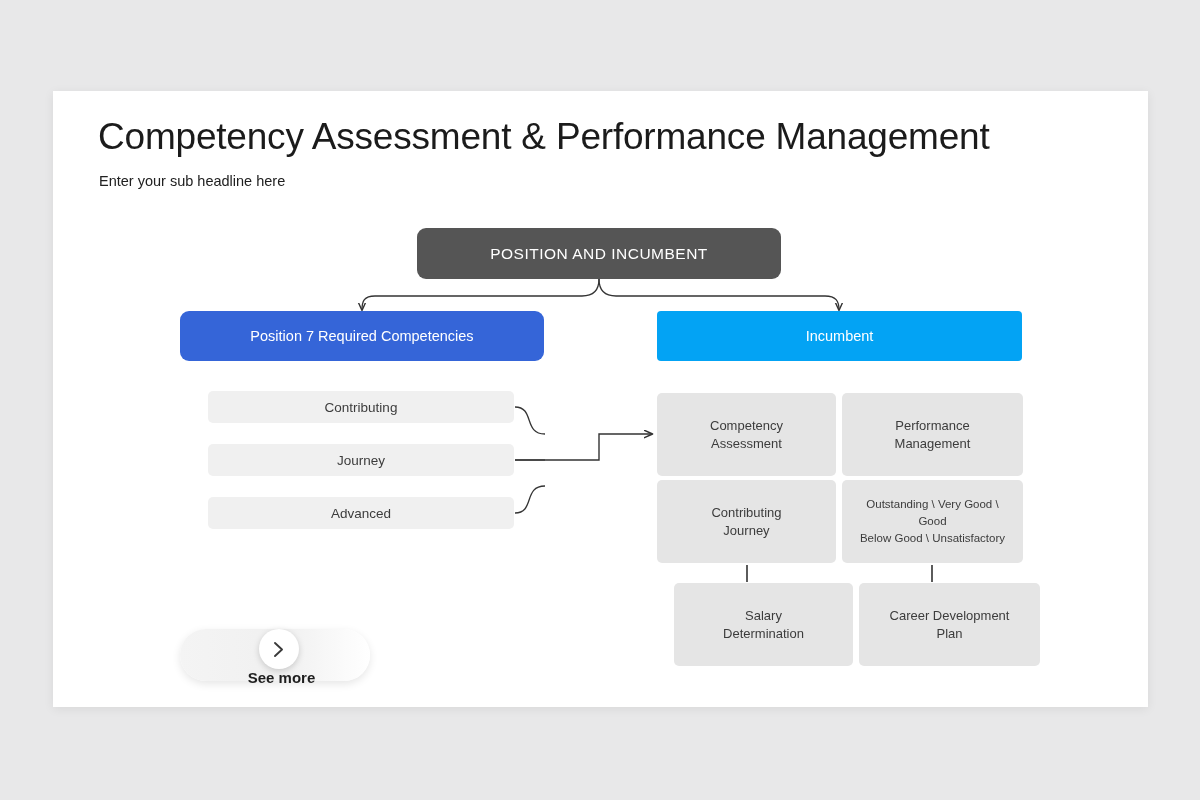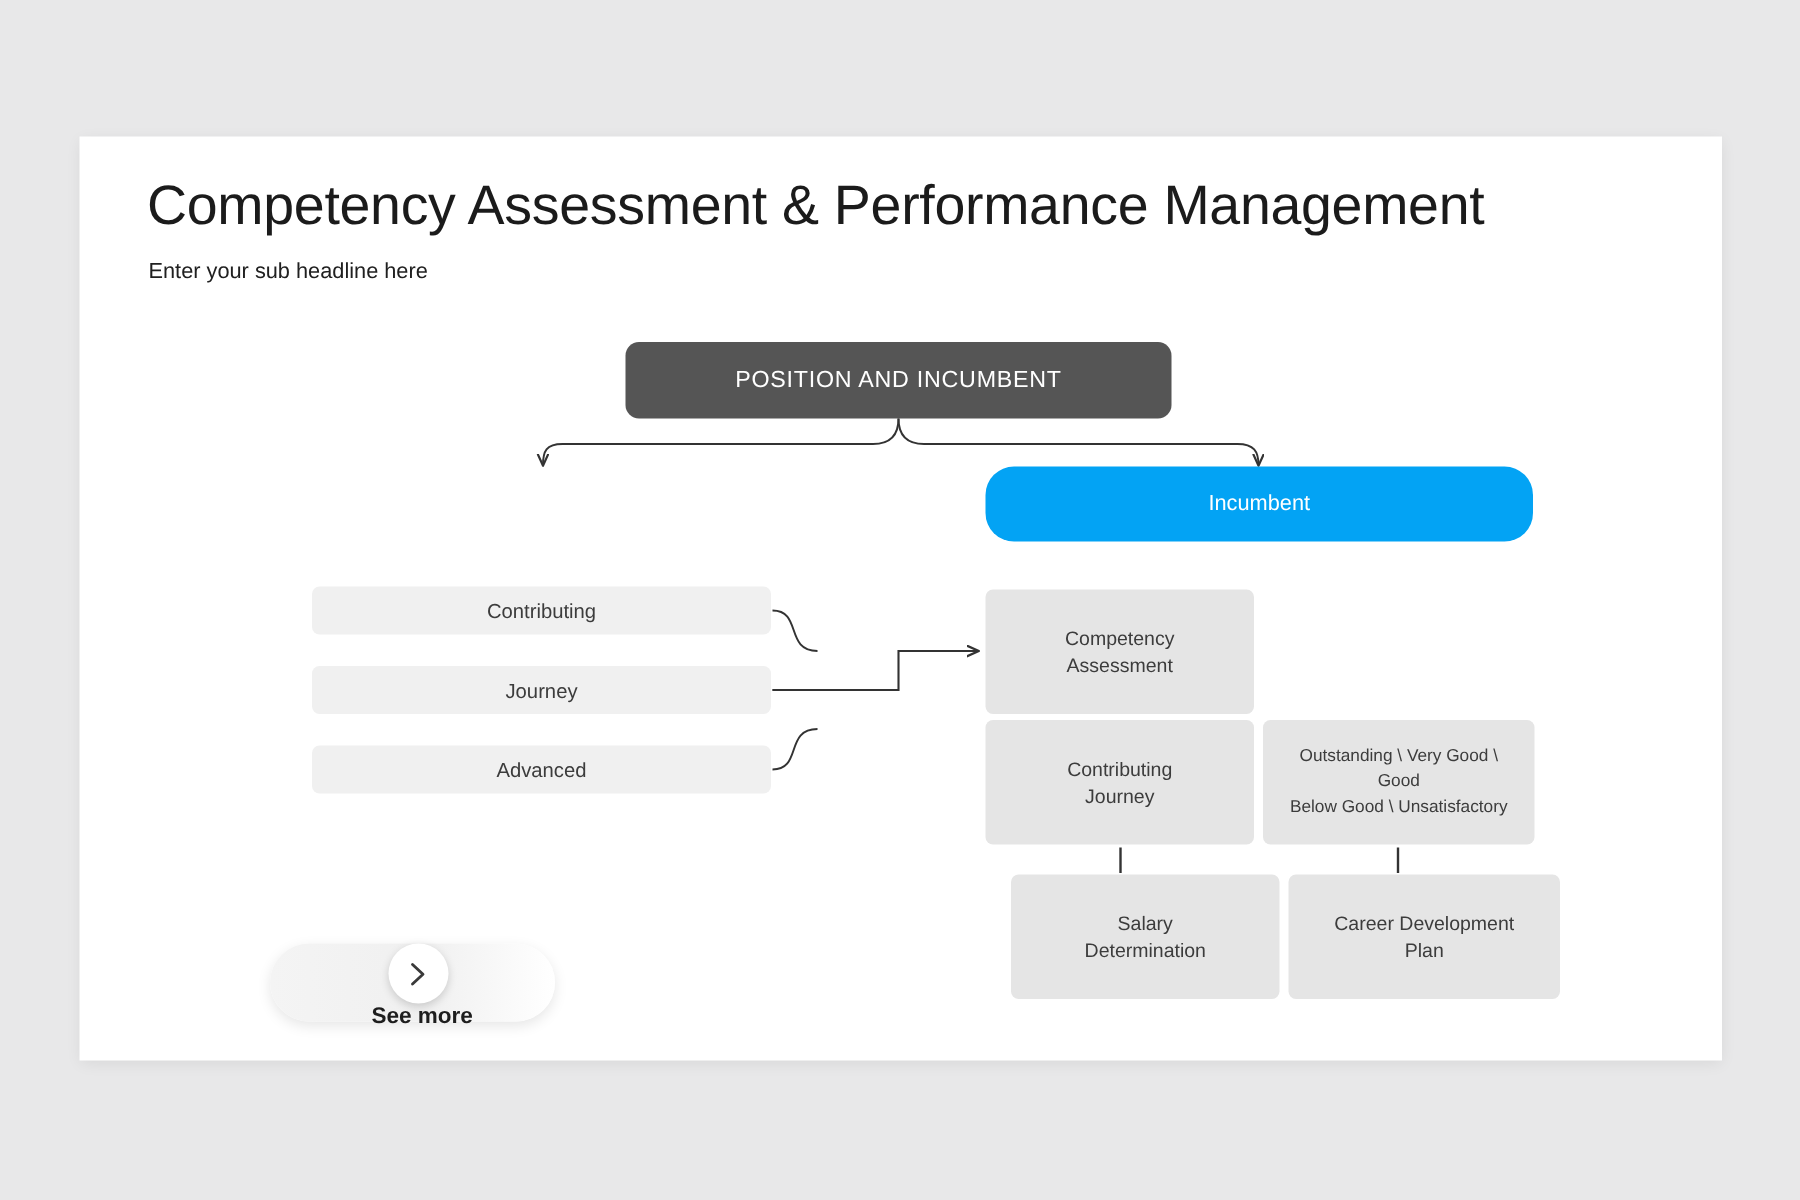--- a/index.html
+++ b/index.html
@@ -67,21 +67,21 @@
     color: #ffffff;
     font-size: 14.5px;
     border-radius: 9px;
   }
   .node-right-head {
     left: 604px; top: 220px;
     width: 365px; height: 50px;
     background: #03a3f4;
     color: #ffffff;
     font-size: 14.5px;
-    border-radius: 19px;
+    border-radius: 4px;
   }
 
   .node-level {
     left: 155px;
     width: 306px; height: 32px;
     background: #f0f0f0;
     color: #3c3c3c;
     font-size: 13.5px;
     border-radius: 5px;
   }
@@ -168,36 +168,42 @@
         <path d="M462,369 L546,369 L546,343 L599,343" fill="none" stroke="#333333" stroke-width="1.4" marker-end="url(#arrowhead)"></path>
 
         <path d="M694,474 L694,491" fill="none" stroke="#333333" stroke-width="1.6"></path>
         <path d="M879,474 L879,491" fill="none" stroke="#333333" stroke-width="1.6"></path>
       </svg>
 
       <div class="node node-root">
         <span>POSITION AND INCUMBENT</span>
       </div>
 
+      <div class="node node-left-head">
+        <span>Position 7 Required Competencies</span>
+      </div>
       <div class="node node-right-head">
         <span>Incumbent</span>
       </div>
 
       <div class="node node-level lvl0">
         <span>Contributing</span>
       </div>
       <div class="node node-level lvl1">
         <span>Journey</span>
       </div>
       <div class="node node-level lvl2">
         <span>Advanced</span>
       </div>
 
       <div class="grid-cell gc-c0 gc-r0">
         <span>Competency<br>Assessment</span>
+      </div>
+      <div class="grid-cell gc-c1 gc-r0">
+        <span>Performance<br>Management</span>
       </div>
 
       <div class="grid-cell gc-c0 gc-r1">
         <span>Contributing<br>Journey</span>
       </div>
       <div class="grid-cell gc-c1 gc-r1 gc-small">
         <span>Outstanding \ Very Good \<br>Good<br>Below Good \ Unsatisfactory</span>
       </div>
 
       <div class="grid-cell gc-c0 gc-r2">

